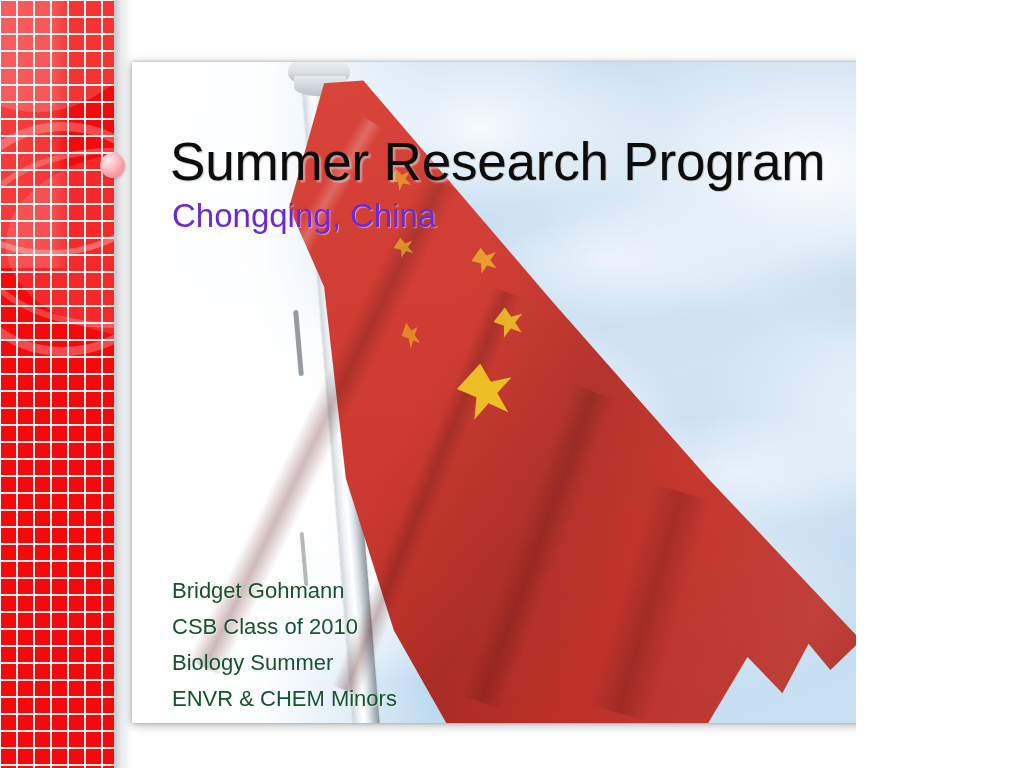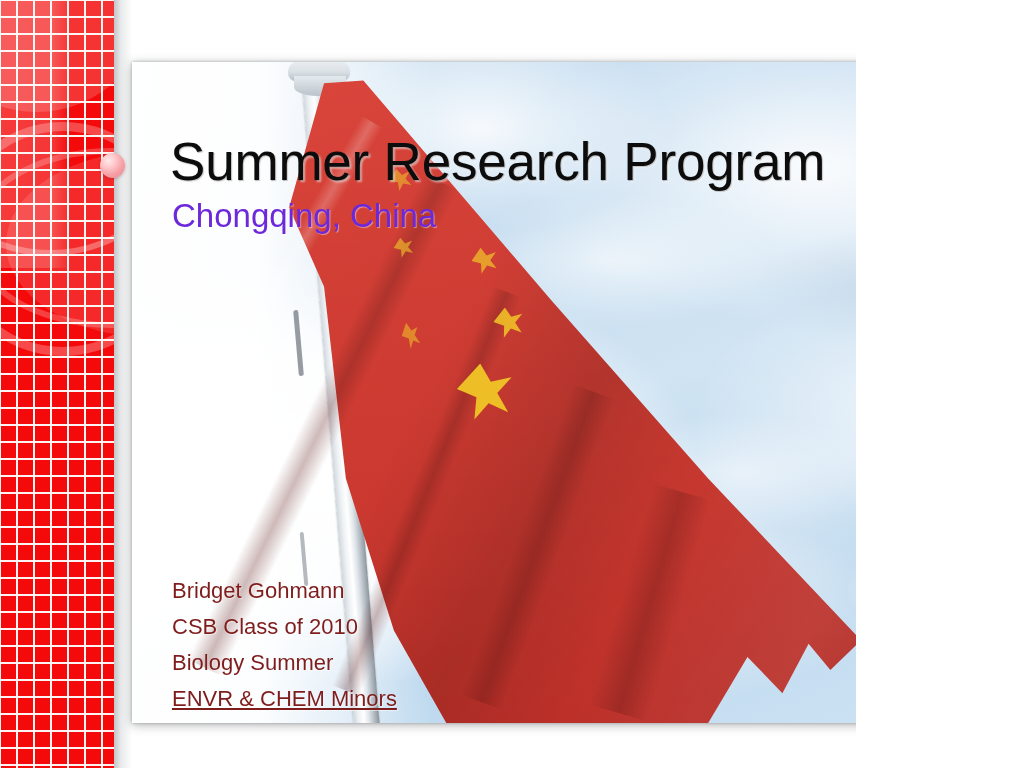--- a/index.html
+++ b/index.html
@@ -307,25 +307,25 @@
     left: 172px;
     top: 578px;
     z-index: 4;
   }
   .author-line {
     margin: 0 0 11px 0;
     font-family: "Liberation Sans", sans-serif;
     font-size: 22px;
     font-weight: 400;
     line-height: 1.14;
-    color: #7f1d1d;
+    color: #14532d;
     text-shadow: 1px 1px 1px rgba(255,255,255,0.5);
     white-space: nowrap;
   }
-  .author-line:last-child { margin-bottom: 0; text-decoration: underline; }
+  .author-line:last-child { margin-bottom: 0; }
 </style>
 </head>
 <body>
 
 <div id="slide">
 
   <div id="sidebar">
     <div class="side-tone"></div>
     <div class="side-disc d1"></div>
     <div class="side-disc d2"></div>

